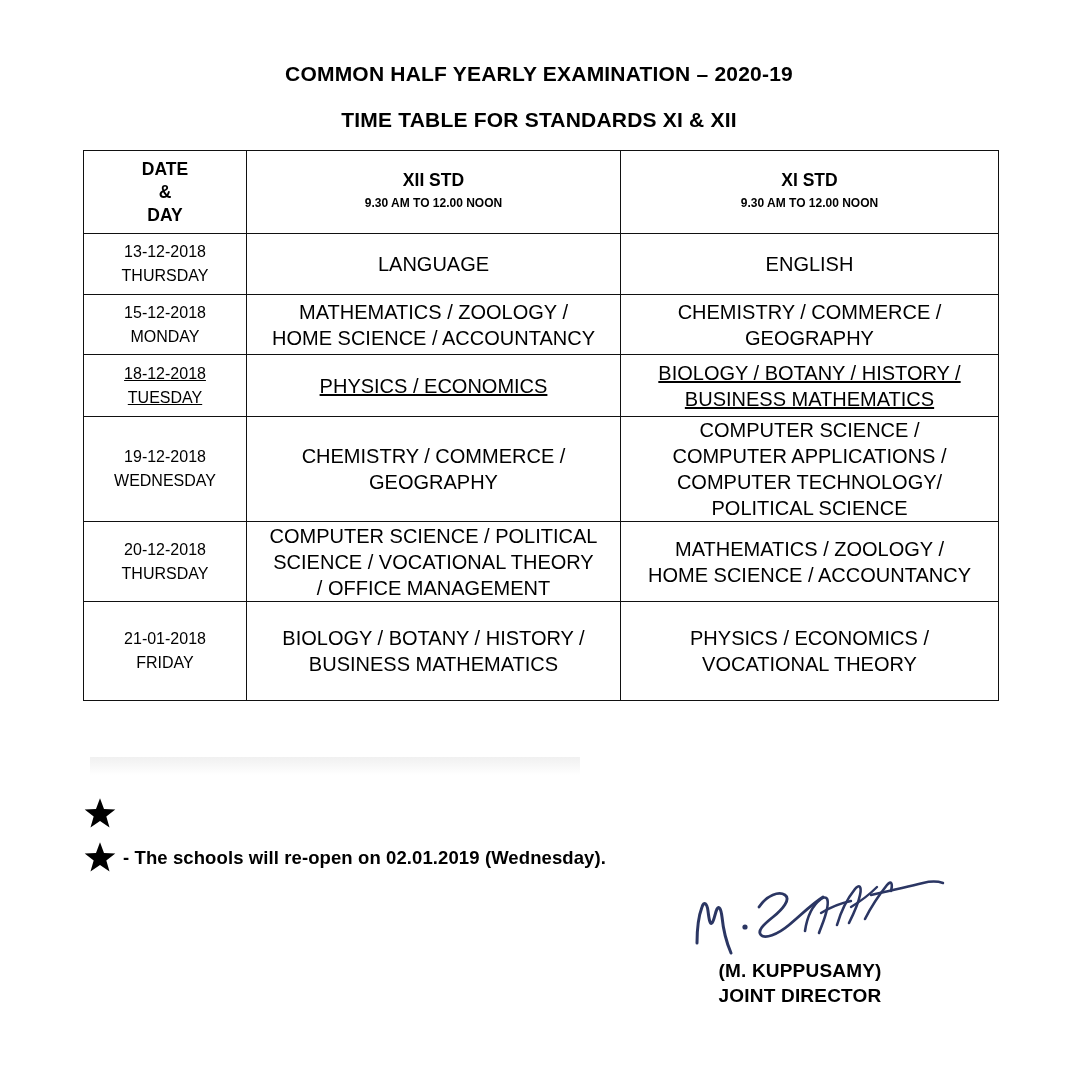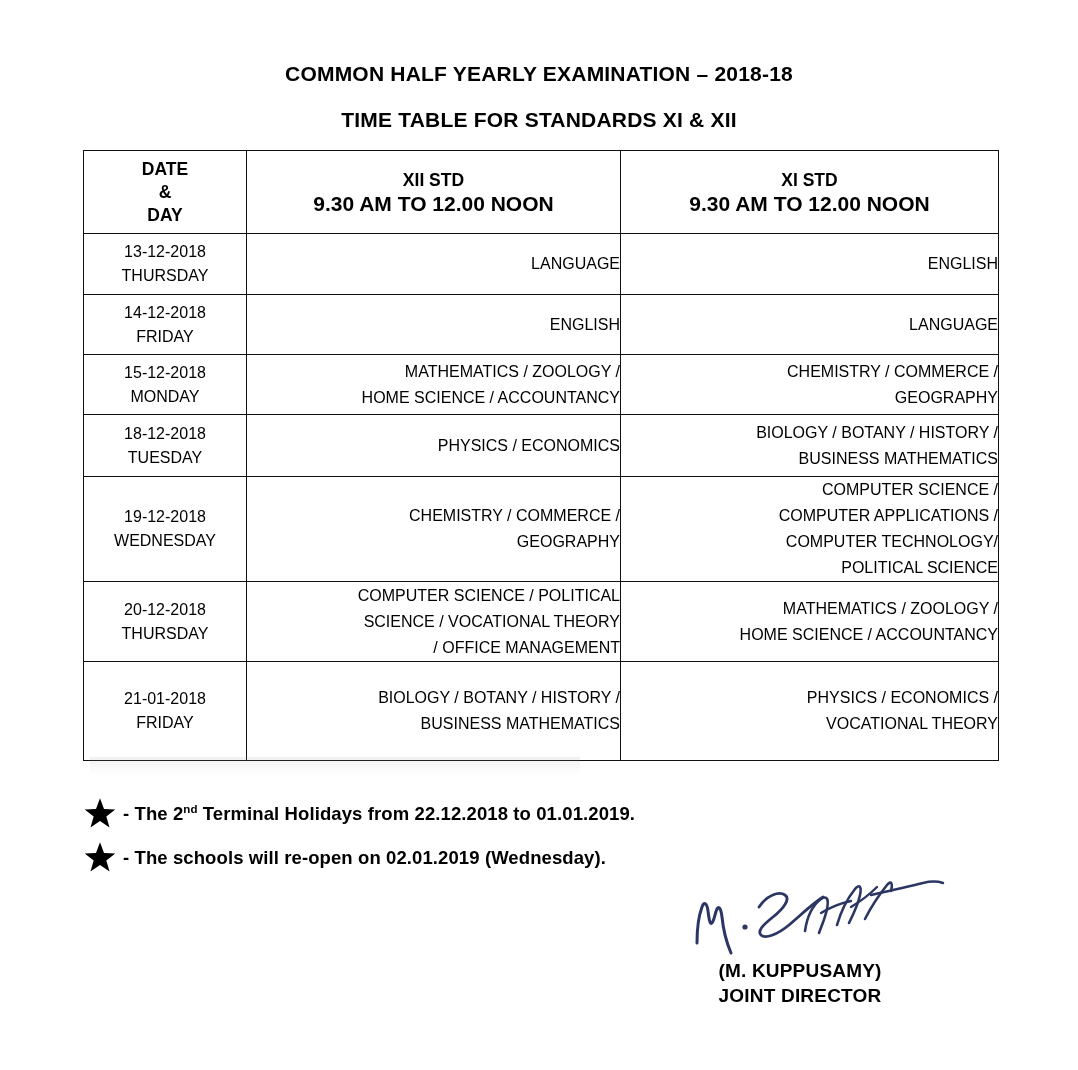--- a/index.html
+++ b/index.html
@@ -62,44 +62,44 @@
   .hdr {
     text-align: center;
     font-weight: bold;
     font-size: 17.5px;
     line-height: 23px;
     height: 82px;
     padding: 4px 6px;
   }
   .hdr .sub {
     font-weight: bold;
-    font-size: 21px;
+    font-size: 12px;
   }
 
   
   .date-cell {
     text-align: center;
     font-size: 16px;
     line-height: 24px;
     font-weight: normal;
     padding: 4px 4px;
   }
   
   .subj-cell {
-    text-align: right;
-    font-size: 16px;
+    text-align: center;
+    font-size: 20px;
     line-height: 26px;
     padding: 6px 0 6px 9px;
     white-space: pre-line;
   }
 
   .r1 { height: 61px; }
   .r2 { height: 60px; }
   .r3 { height: 60px; }
-  .r4 { height: 62px; }
+  .r4 { height: 62px; text-decoration: underline; }
   .r5 { height: 103px; }
   .r6 { height: 80px; }
   .r7 { height: 99px; }
 
   
   .scan-smudge {
     position: absolute;
     left: 90px;
     top: 757px;
     width: 490px;
@@ -159,21 +159,21 @@
     font-size: 19px;
     font-weight: bold;
     line-height: 25px;
     letter-spacing: 0.2px;
   }
 </style>
 </head>
 <body>
 
 <div class="title-block">
-  <div class="title-line-1">COMMON HALF YEARLY EXAMINATION – 2018-18</div>
+  <div class="title-line-1">COMMON HALF YEARLY EXAMINATION – 2020-19</div>
   <div class="title-line-2">TIME TABLE FOR STANDARDS XI &amp; XII</div>
 </div>
 
 <table class="timetable">
   <colgroup>
     <col class="col-date">
     <col class="col-xii">
     <col class="col-xi">
   </colgroup>
   <thead>
@@ -195,28 +195,20 @@
   </thead>
   <tbody>
     <tr class="r1">
       <td class="date-cell">
         <div>13-12-2018</div>
         <div>THURSDAY</div>
       </td>
       <td class="subj-cell">LANGUAGE</td>
       <td class="subj-cell">ENGLISH</td>
     </tr>
-    <tr class="r2">
-      <td class="date-cell">
-        <div>14-12-2018</div>
-        <div>FRIDAY</div>
-      </td>
-      <td class="subj-cell">ENGLISH</td>
-      <td class="subj-cell">LANGUAGE</td>
-    </tr>
     <tr class="r3">
       <td class="date-cell">
         <div>15-12-2018</div>
         <div>MONDAY</div>
       </td>
       <td class="subj-cell">MATHEMATICS / ZOOLOGY /
 HOME SCIENCE / ACCOUNTANCY</td>
       <td class="subj-cell">CHEMISTRY / COMMERCE /
 GEOGRAPHY</td>
     </tr>
@@ -265,21 +257,20 @@
   </tbody>
 </table>
 
 <div class="scan-smudge"></div>
 
 <div class="notes">
   <div class="note-row">
     <svg class="star-icon" viewBox="0 0 100 100">
       <polygon points="50,4 61.8,35.5 95,36.5 68.6,57.5 78,90 50,70.5 22,90 31.4,57.5 5,36.5 38.2,35.5" fill="#000000"></polygon>
     </svg>
-    <span class="note-text"><span>- The 2</span><sup>nd</sup><span> Terminal Holidays from 22.12.2018 to 01.01.2019.</span></span>
   </div>
   <div class="note-row">
     <svg class="star-icon" viewBox="0 0 100 100">
       <polygon points="50,4 61.8,35.5 95,36.5 68.6,57.5 78,90 50,70.5 22,90 31.4,57.5 5,36.5 38.2,35.5" fill="#000000"></polygon>
     </svg>
     <span class="note-text"><span>- The schools will re-open on 02.01.2019 (Wednesday).</span></span>
   </div>
 </div>
 
 <div class="signature-wrap">

